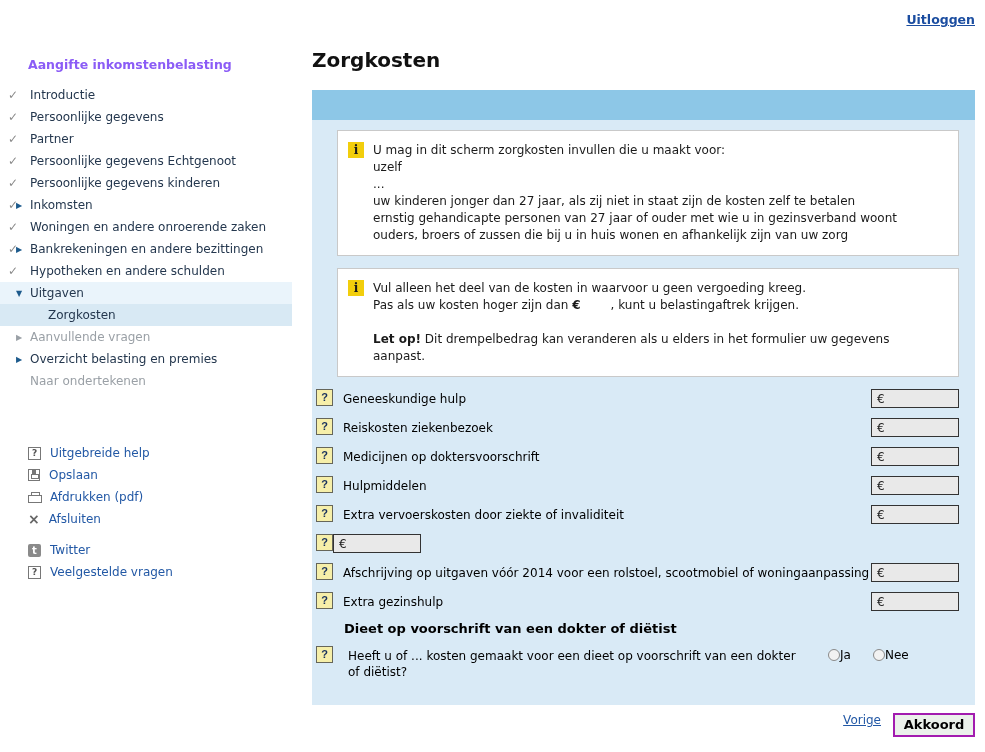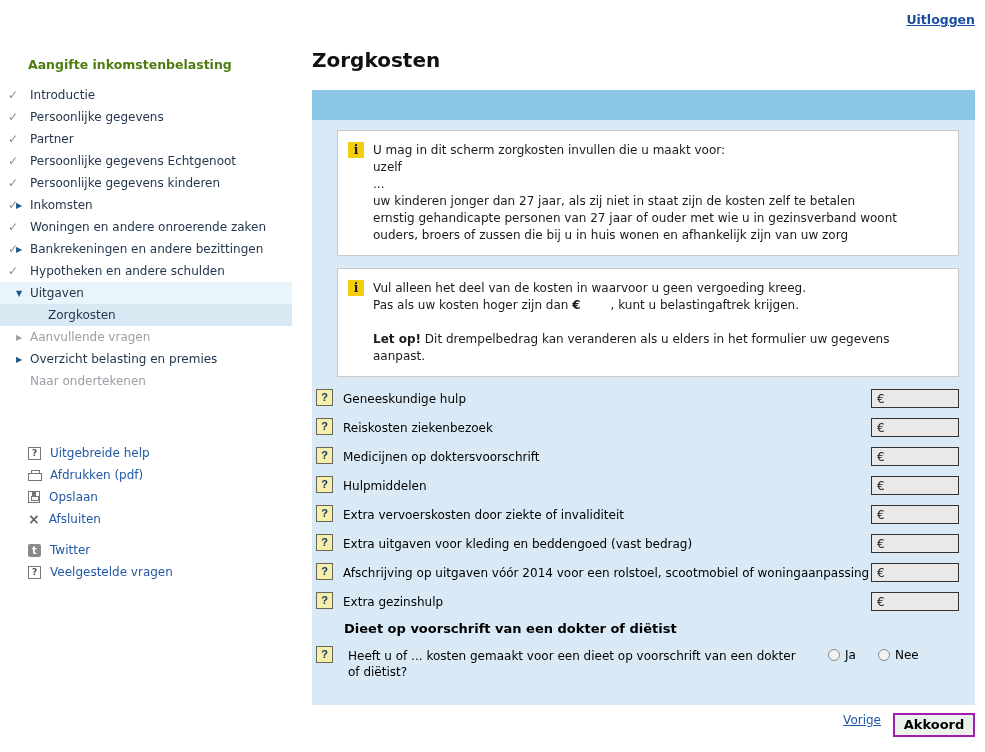--- a/index.html
+++ b/index.html
@@ -12,21 +12,21 @@
   
   .logout-link {
     position:absolute; top:12px; right:10px;
     font-size:12.5px; font-weight:bold; color:#1b4da0;
     text-decoration:underline; cursor:pointer;margin-left:24px;
   }
 
   
   .sidebar { position:absolute; left:0; top:0; width:292px; }
   .sidebar-title {
-    margin:57px 0 0 28px; font-size:12.5px; font-weight:bold; color:#4d7c0f;
+    margin:57px 0 0 28px; font-size:12.5px; font-weight:bold; color:#8b5cf6;
   }
   .nav { margin-top:12px; }
   .nav-row {
     display:flex; align-items:center; height:22px;
     font-size:12px; color:#24374e; cursor:pointer; white-space:nowrap;
   }
   .nav-check { width:16px; padding-left:8px; color:#8a8a8a; font-size:12px; flex:0 0 16px; }
   .nav-arrow { width:14px; color:#1c5a8c; font-size:8px; flex:0 0 14px; text-align:left; }
   .nav-row.highlight { background:#eaf4fb; }
   .nav-row.selected  { background:#d8e9f4; }
@@ -98,21 +98,21 @@
   }
   .row-label { flex:1; font-size:12px; padding-top:2px; margin-left:10px; color:#000000; line-height:16px; }
   .euro-input {
     flex:0 0 88px; width:88px; height:19px; background:#e9e9e9;
     border:1px solid #333; display:flex; align-items:center;
     padding-left:5px; font-size:12px; color:#222; cursor:text;
   }
   .diet-heading { font-weight:bold; font-size:13px; margin:4px 0 10px 29px; color:#000; }
   .question-label { max-width:480px;margin-left:15px; }
   .radio-group { display:flex; gap:22px; padding-top:2px; margin-right:24px; }
-  .radio-option { display:flex; align-items:center; gap:5px; font-size:12px; cursor:pointer; }
+  .radio-option { display:flex; align-items:center; font-size:12px; cursor:pointer; }
   .radio-circle {
     width:12px; height:12px; border-radius:50%; border:1px solid #8a8a8a;
     background:#f2f2f2; display:inline-block;
   }
 
   .footer-actions {
     position:absolute; top:713px; right:10px;
     display:flex; gap:12px;
   }
   .prev-link { font-size:12px; color:#2258a5; text-decoration:underline; cursor:pointer; }
@@ -204,26 +204,26 @@
         <span class="nav-label">Naar ondertekenen</span>
       </div>
     </div>
 
     <div class="tools">
       <div class="tool-row">
         <span class="tool-icon help-box">?</span>
         <a class="tool-label">Uitgebreide help</a>
       </div>
       <div class="tool-row">
+        <span class="tool-icon save-icon"></span>
+        <a class="tool-label">Opslaan</a>
+      </div>
+      <div class="tool-row">
         <span class="tool-icon printer-icon"></span>
         <a class="tool-label">Afdrukken (pdf)</a>
-      </div>
-      <div class="tool-row">
-        <span class="tool-icon save-icon"></span>
-        <a class="tool-label">Opslaan</a>
       </div>
       <div class="tool-row">
         <span class="tool-icon close-x">×</span>
         <a class="tool-label">Afsluiten</a>
       </div>
       <div class="tool-row gap-above">
         <span class="tool-icon twitter-box">t</span>
         <a class="tool-label">Twitter</a>
       </div>
       <div class="tool-row">
@@ -295,21 +295,20 @@
     </div>
     <div class="form-row">
       <button class="qbtn">?</button>
       <span class="row-label">Extra vervoerskosten door ziekte of invaliditeit</span>
       <div class="euro-input">
           <span>€</span>
         </div>
     </div>
     <div class="form-row">
       <button class="qbtn">?</button>
-      <span class="row-label">Extra uitgaven voor kleding en beddengoed (vast bedrag)</span>
       <div class="euro-input">
           <span>€</span>
         </div>
     </div>
     <div class="form-row">
       <button class="qbtn">?</button>
       <span class="row-label">Afschrijving op uitgaven vóór 2014 voor een rolstoel, scootmobiel of woningaanpassing</span>
       <div class="euro-input">
           <span>€</span>
         </div>

